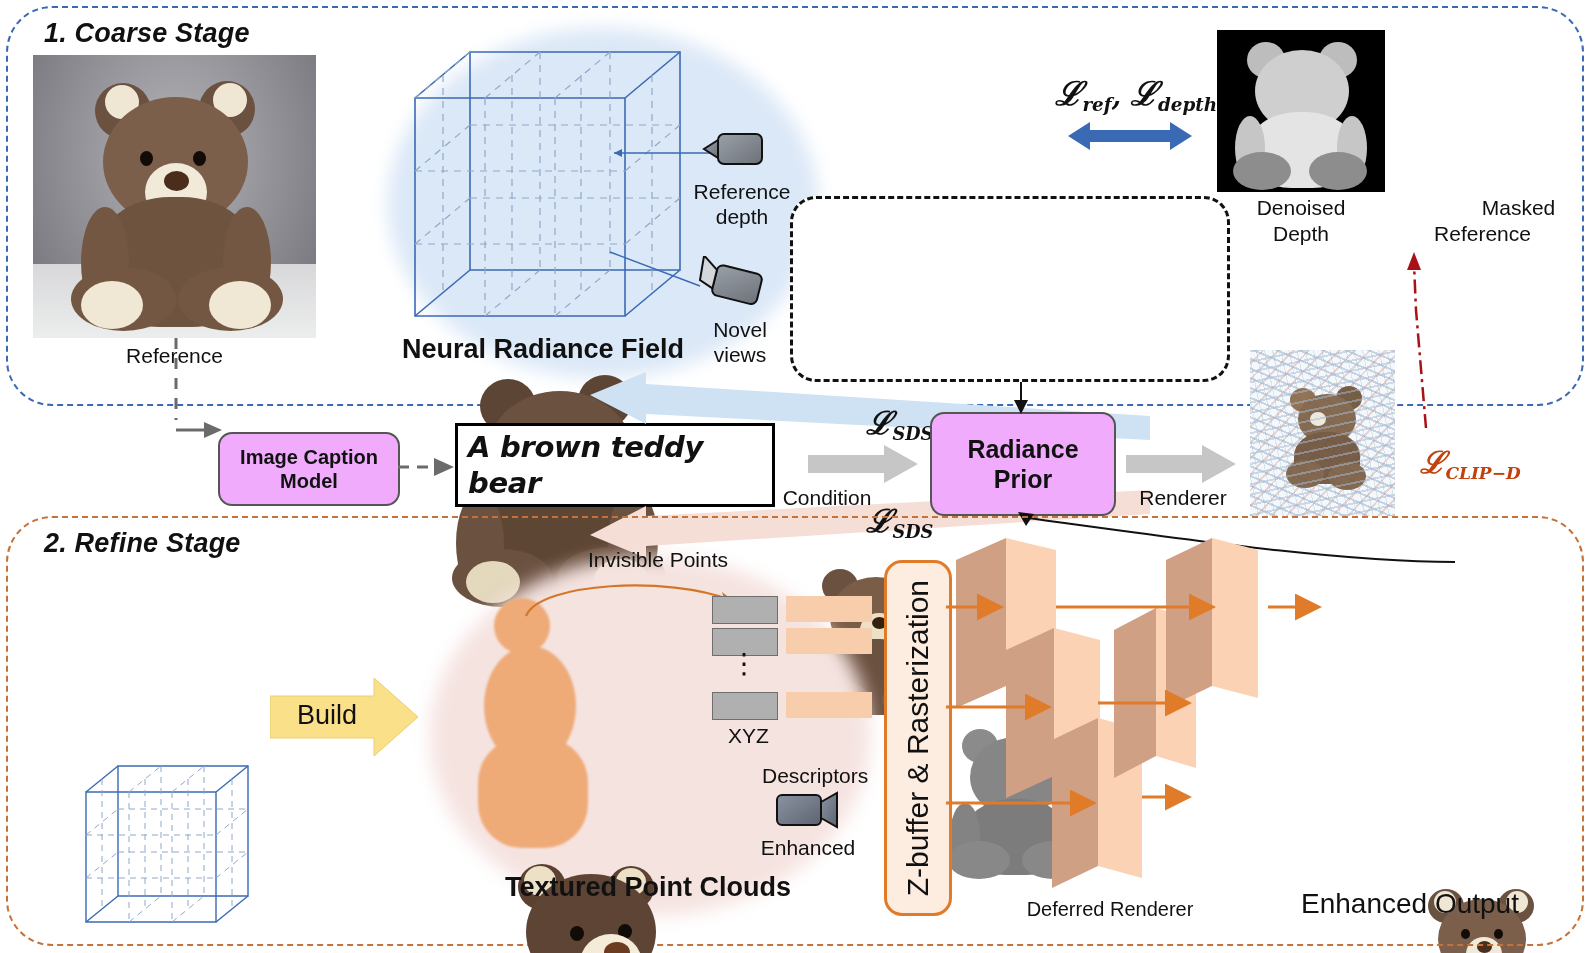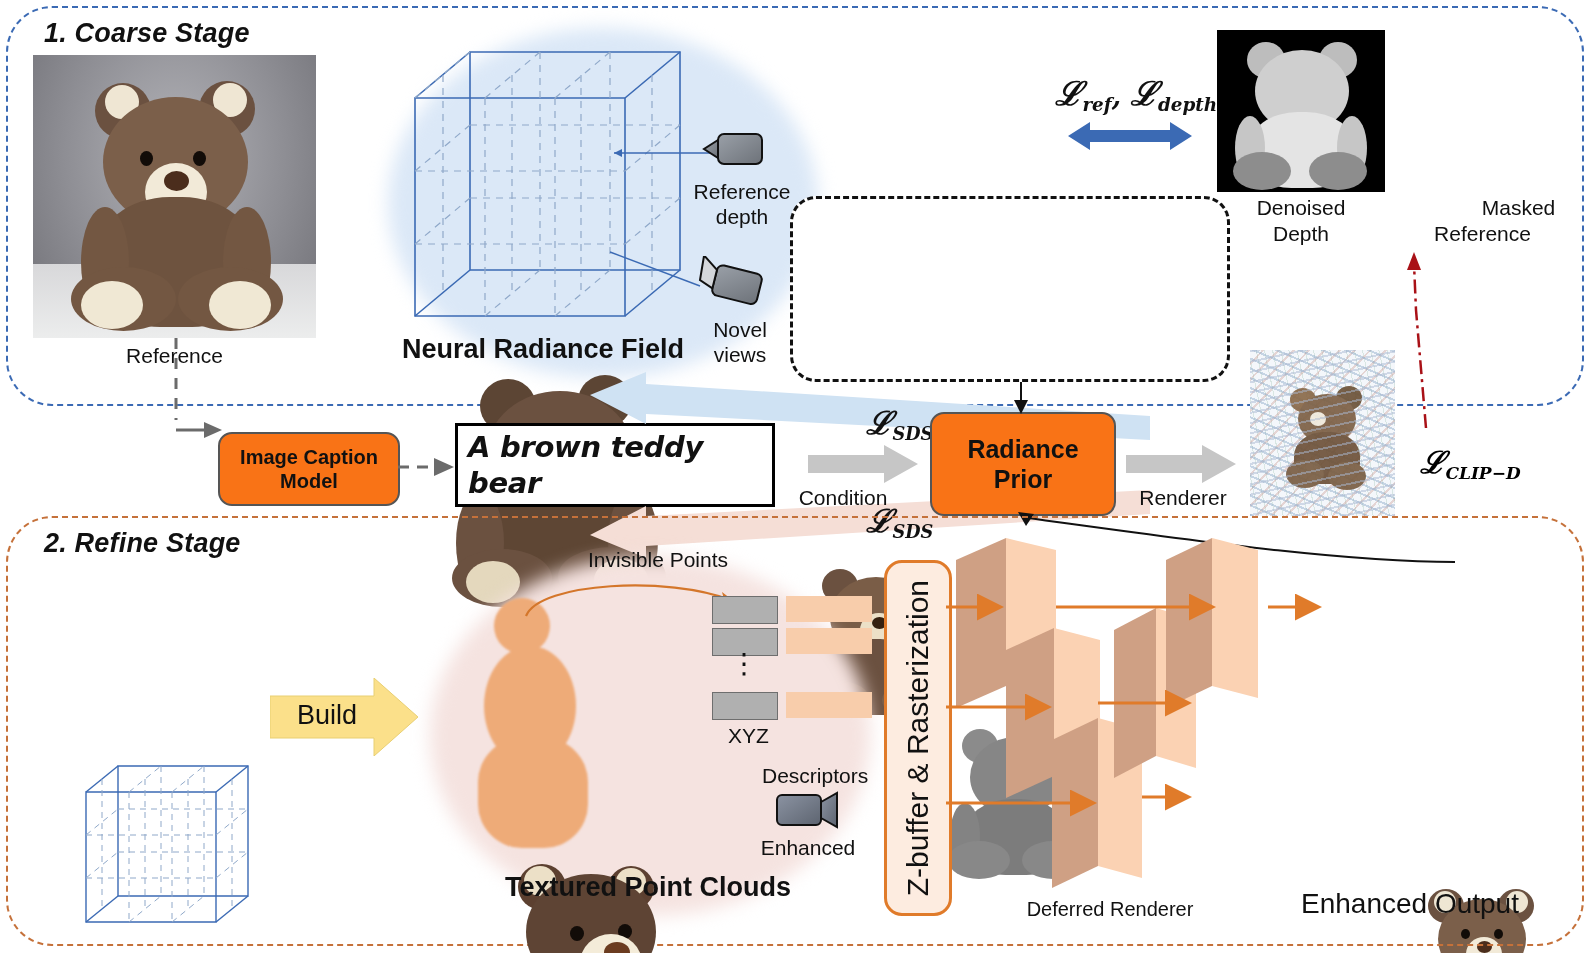--- a/index.html
+++ b/index.html
@@ -24,21 +24,21 @@
   .nose{background:#4b2d1c;}
   .eye{background:#120c08;}
   .body{background:#6e533f;}
   .limb{background:#735742;}
   .pad{background:#f0e8d4;}
 
   
   .imgframe{background:#9a9a9f;overflow:hidden;position:relative;}
   .caption-lbl{font-size:21px;line-height:1.12;text-align:center;}
 
-  .rbox{border:2.5px solid #555;border-radius:14px;background:#f97316;
+  .rbox{border:2.5px solid #555;border-radius:14px;background:#f0abfc;
         font-weight:bold;text-align:center;display:flex;align-items:center;
         justify-content:center;line-height:1.2;}
   .promptbox{border:3px solid #000;background:#fff;display:flex;align-items:center;
         justify-content:center;padding:4px 10px;box-sizing:border-box;}
   .prompttext{font-family:"DejaVu Sans",sans-serif;font-weight:bold;font-size:29px;
         line-height:1.25;text-align:left;font-style:italic;letter-spacing:-.3px;}
 
   .loss{font-family:"DejaVu Serif",serif;font-style:italic;font-weight:bold;}
   .loss .cal{font-size:1.22em;}
   .loss sub{font-size:.68em;font-style:italic;}
@@ -270,21 +270,21 @@
 <svg class="abs" style="left:590px;top:490px;" width="560" height="70">
   <polygon points="0,45 56,68 56,56 560,24 560,0 56,26 56,16" fill="#f5ded6"></polygon>
 </svg>
 <div class="abs loss" style="left:866px;top:498px;font-size:26px;">
   <span class="cal">ℒ</span><sub>SDS</sub>
 </div>
 
 <svg class="abs" style="left:808px;top:445px;" width="110" height="38">
   <polygon points="0,10 76,10 76,0 110,19 76,38 76,28 0,28" fill="#c6c6c6"></polygon>
 </svg>
-<div class="abs caption-lbl" style="left:780px;top:486px;width:126px;">Condition</div>
+<div class="abs caption-lbl" style="left:764px;top:486px;width:126px;">Condition</div>
 
 <div class="abs rbox" style="left:930px;top:412px;width:182px;height:100px;font-size:25px;">
   <div>
     <div>Radiance</div>
     <div>Prior</div>
   </div>
 </div>
 
 <svg class="abs" style="left:1006px;top:382px;" width="30" height="34">
   <line x1="15" y1="0" x2="15" y2="20" stroke="#111" stroke-width="2"></line>
@@ -311,21 +311,21 @@
     <i style="left:30px;top:28px;width:16px;height:14px;background:#efe9dc;"></i>
   </div>
   <div class="abs" style="inset:0;background:
       repeating-linear-gradient(-12deg,rgba(170,185,210,.5) 0 2px,transparent 2px 10px);"></div>
 </div>
 
 <svg class="abs" style="left:1392px;top:250px;" width="60" height="180">
   <path d="M34,178 L24,60 L22,14" stroke="#a91117" stroke-width="2.5" fill="none" stroke-dasharray="14 5 3 5"></path>
   <polygon points="22,2 15,20 29,20" fill="#a91117"></polygon>
 </svg>
-<div class="abs loss" style="left:1420px;top:440px;font-size:25px;color:#000000;">
+<div class="abs loss" style="left:1420px;top:440px;font-size:25px;color:#c2410c;">
   <span class="cal">ℒ</span><sub>CLIP−D</sub>
 </div>
 
 <svg class="abs" style="left:1000px;top:500px;" width="460" height="70">
   <path d="M455,62 C340,62 190,40 28,18" stroke="#111" stroke-width="2" fill="none"></path>
   <polygon points="18,12 34,14 26,26" fill="#111"></polygon>
 </svg>
 
 <div class="abs" id="refine-stage"></div>
 <div class="abs stage-title" style="left:44px;top:528px;">2. Refine Stage</div>

